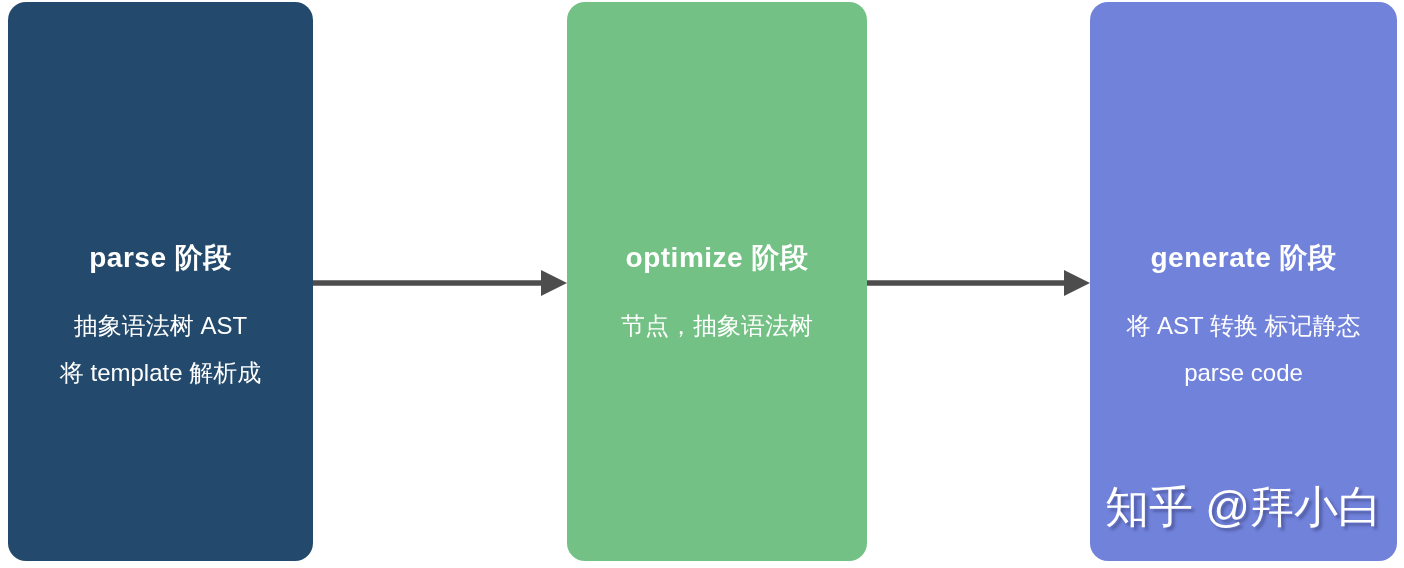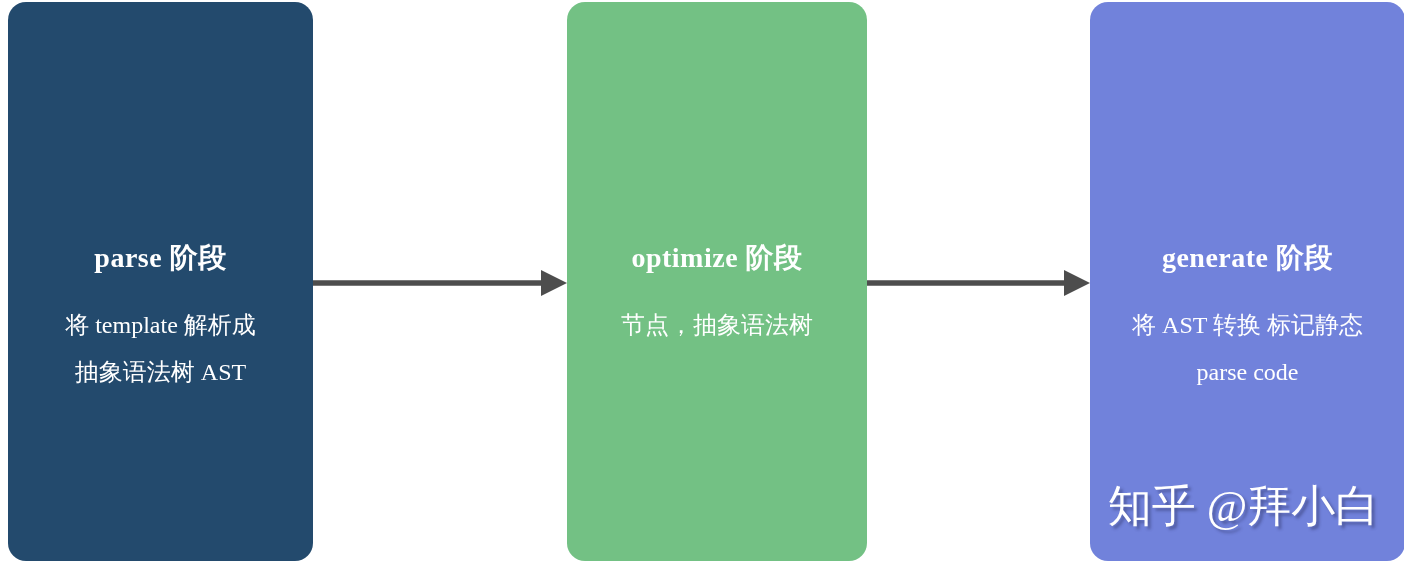--- a/index.html
+++ b/index.html
@@ -7,32 +7,31 @@
     padding: 0;
     background: #ffffff;
     font-family: "Liberation Sans", "DejaVu Sans", sans-serif;
   }
   .canvas {
     position: relative;
     width: 1404px;
     height: 568px;
     background: #ffffff;
     overflow: hidden;
-    font-family: Liberation Serif, serif;
   }
   .stage-box {
     position: absolute;
     top: 2px;
     height: 559px;
     border-radius: 18px;
     color: #ffffff;
   }
   .stage-box.stage-0 { left: 8px;    width: 305px; }
   .stage-box.stage-1 { left: 567px;  width: 300px; }
-  .stage-box.stage-2 { left: 1090px; width: 307px; padding-left: 8px; }
+  .stage-box.stage-2 { left: 1090px; width: 307px; }
   .stage-content {
     position: absolute;
     top: 236px;
     left: 0;
     right: 0;
     text-align: center;
   }
   .stage-title {
     font-size: 28px;
     font-weight: 700;
@@ -69,22 +68,22 @@
 </style>
 </head>
 <body>
 
 <div class="canvas">
 
   <div class="stage-box stage-0" style="background-color: rgb(35, 74, 109);">
     <div class="stage-content">
       <div class="stage-title">parse 阶段</div>
       <div class="stage-desc">
+        <div>抽象语法树 AST</div>
         <div>将 template 解析成</div>
-        <div>抽象语法树 AST</div>
       </div>
     </div>
   </div>
 
   <svg class="flow-arrow arrow-0" viewBox="0 0 254 30" style="color: rgb(77, 77, 77);">
     <line x1="0" y1="15" x2="230" y2="15" stroke="currentColor" stroke-width="5.5"></line>
     <polygon points="228,2 254,15 228,28" fill="currentColor"></polygon>
   </svg>
 
   <div class="stage-box stage-1" style="background-color: rgb(115, 193, 132);">

